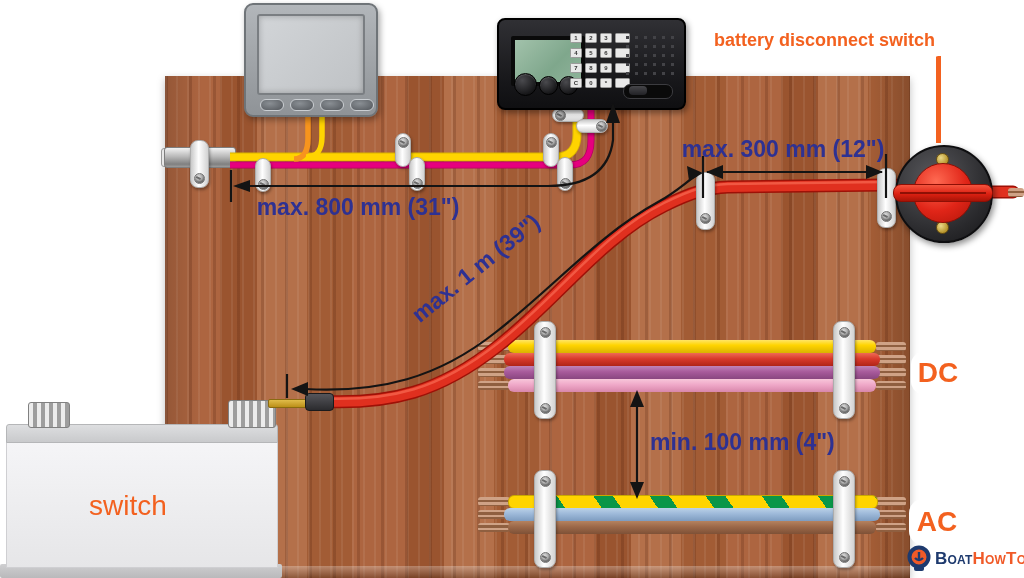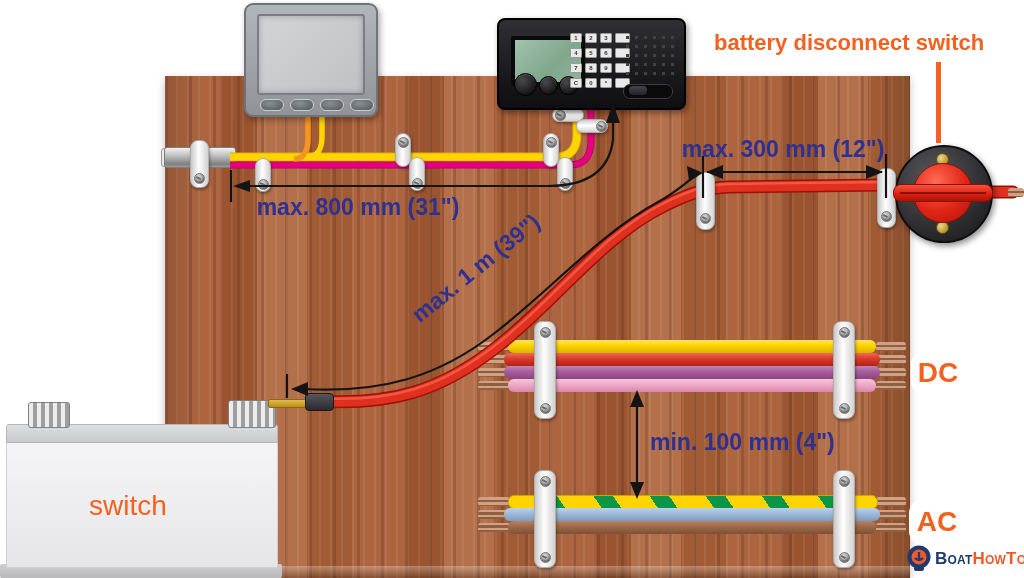--- a/index.html
+++ b/index.html
@@ -110,21 +110,21 @@
     background:radial-gradient(circle at 38% 30%,#ff6a52,#e02518 55%,#b01509);border:1px solid #8e0f05;}
   .sw-lever{position:absolute;left:893px;top:184px;width:98px;height:16px;border-radius:8px;z-index:6;
     background:linear-gradient(180deg,#f4543e,#dd2112 55%,#a81407);border:1px solid #8e0f05;}
   .sw-lever::after{content:"";position:absolute;left:6px;top:7px;width:86px;height:2px;background:#8e1005;}
   .callout-line{position:absolute;left:936px;top:56px;width:5px;height:87px;z-index:8;background:#f3611f;}
 
   
   .dim{position:absolute;z-index:8;color:#2e3192;font-weight:bold;font-size:23px;white-space:nowrap;}
   .pill{position:absolute;z-index:9;background:#ffffff;border-radius:18px;
     color:#f3611f;font-weight:bold;text-align:center;}
-  .callout-label{left:700px;top:24px;font-size:22px;padding:6px 14px;}
+  .callout-label{left:700px;top:24px;font-size:18px;padding:6px 14px;}
   .badge-dc{left:911px;top:351px;width:54px;height:44px;font-size:28px;line-height:44px;border-radius:14px;}
   .badge-ac{left:909px;top:499px;width:56px;height:46px;font-size:28px;line-height:46px;border-radius:14px;}
   .battery-label{position:absolute;left:53px;top:490px;width:150px;z-index:7;text-align:center;
     color:#f3611f;font-size:28px;}
 
   
   .logo{position:absolute;left:906px;top:545px;z-index:9;display:flex;align-items:center;gap:3px;}
   .logo-text{font-size:17px;font-weight:bold;font-variant:small-caps;letter-spacing:.2px;white-space:nowrap;}
   .logo-boat{color:#1e3a6e;}
   .logo-howto{color:#f05a28;}

